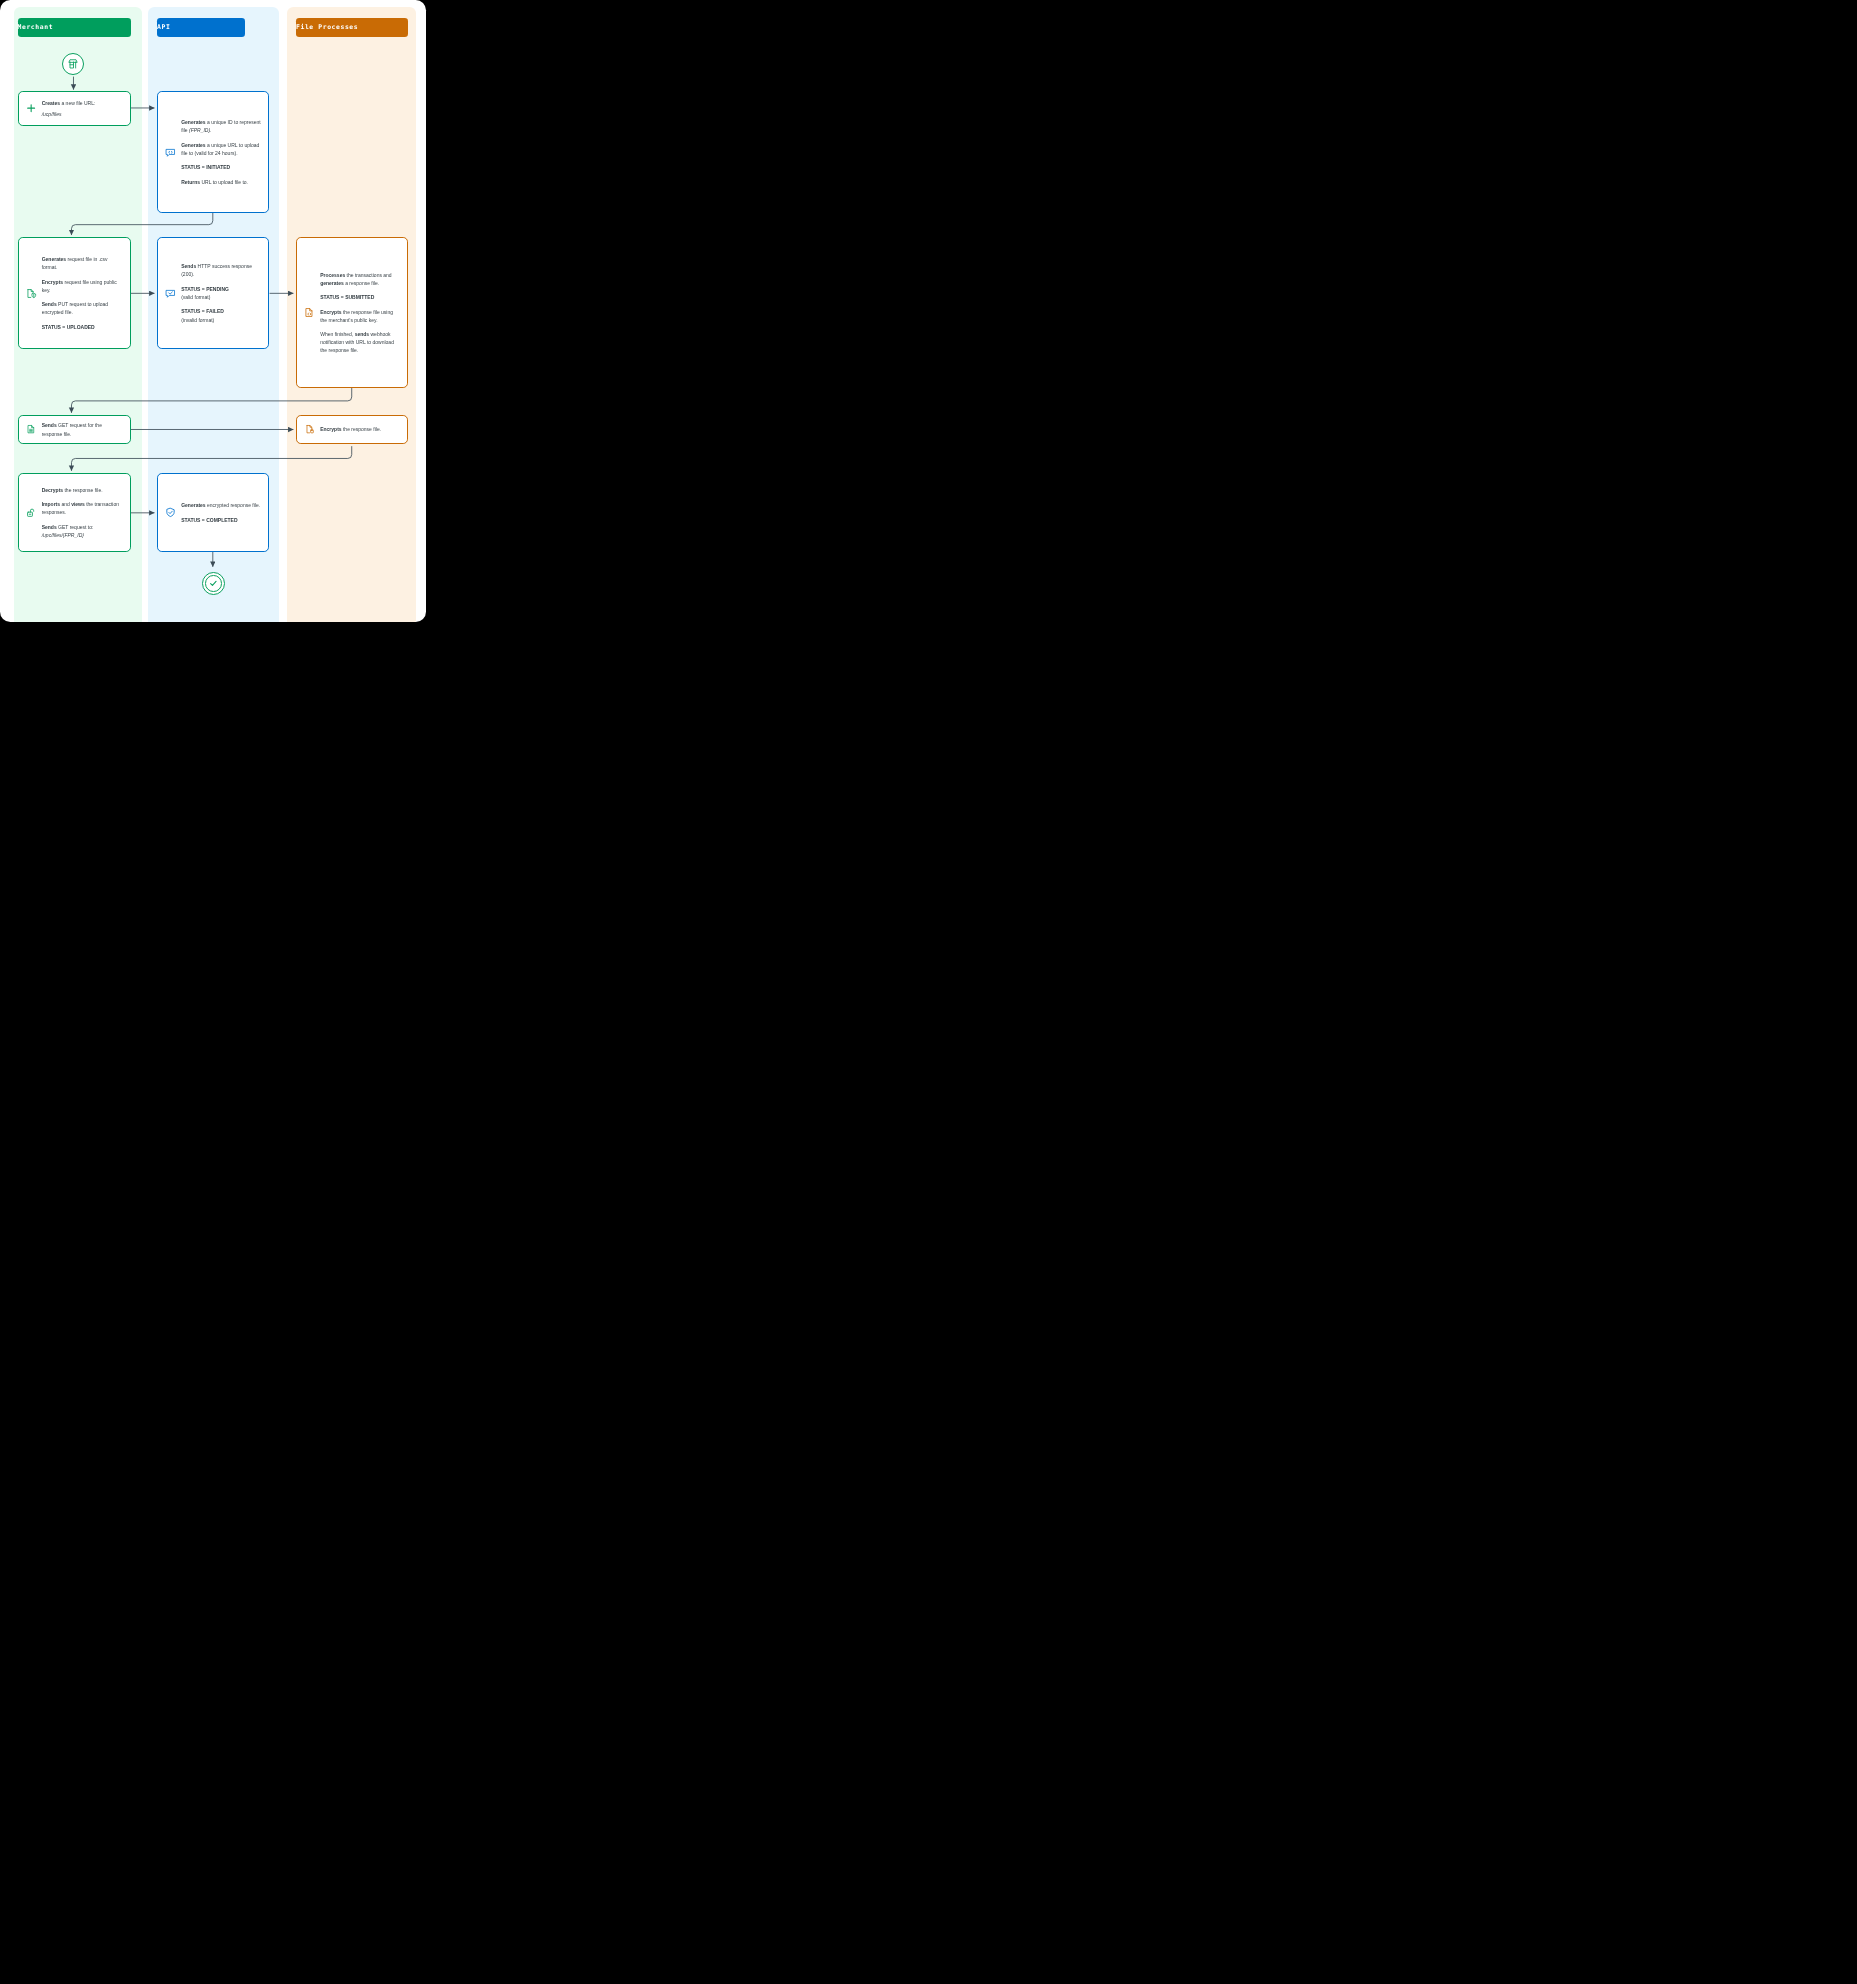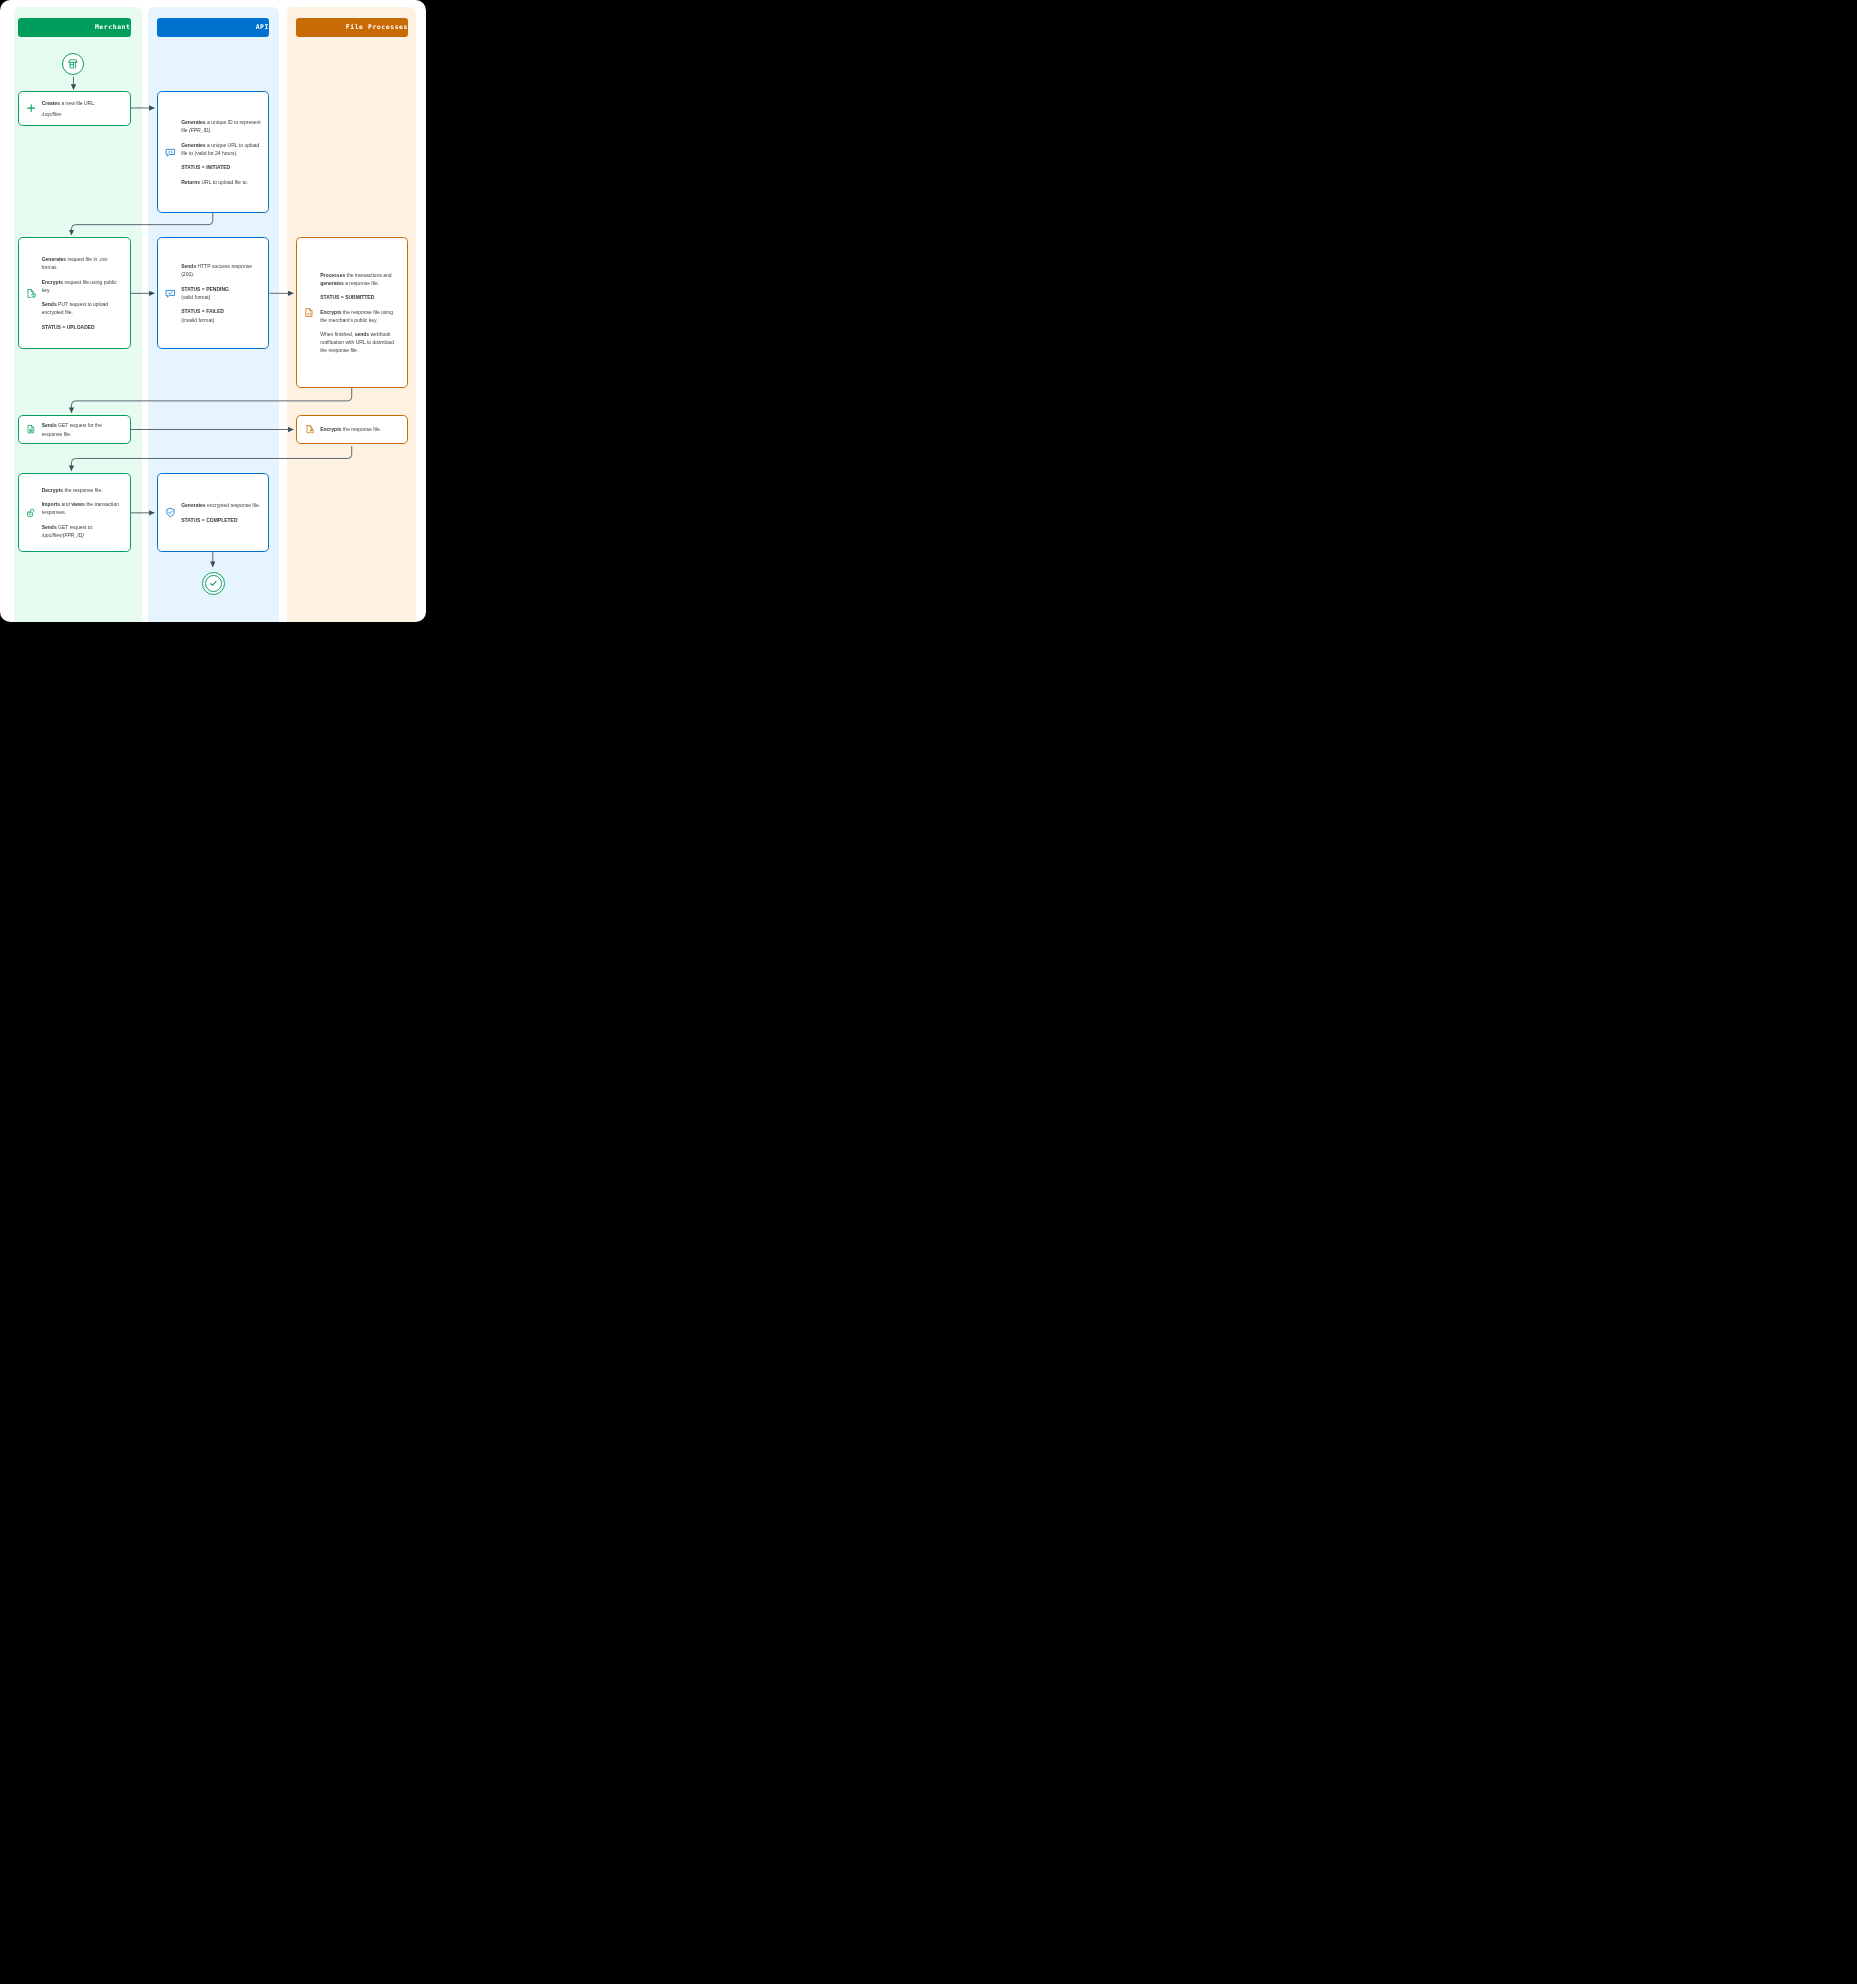--- a/index.html
+++ b/index.html
@@ -16,27 +16,27 @@
 
   
   .lane{position:absolute;top:7.1px;bottom:0;border-radius:6.4px 6.4px 0 0;}
   .lane.merchant{left:14.3px;width:128px;background:#e8fbf0;}
   .lane.api{left:148px;width:131px;background:#e6f5fd;}
   .lane.fileproc{left:287px;width:129px;background:#fdf1e2;}
 
   
   .lane-head{
     position:absolute;top:17.5px;height:19px;border-radius:3.2px;
-    display:flex;align-items:center;justify-content:flex-end;
+    display:flex;align-items:center;justify-content:flex-start;
     color:#ffffff;letter-spacing:0.6px;
     font-family:"DejaVu Sans Mono","Liberation Mono",monospace;
     font-size:6.4px;font-weight:700;
   }
   .lane-head.merchant{left:17.5px;width:113px;background:#009e5d;}
-  .lane-head.api{left:157px;width:112px;background:#0071ce;}
+  .lane-head.api{left:157px;width:88px;background:#0071ce;}
   .lane-head.fileproc{left:296px;width:112px;background:#c96b05;}
 
   
   #wires{position:absolute;left:0;top:0;width:426px;height:622px;pointer-events:none;}
 
   
   .card{
     position:absolute;background:#ffffff;border-radius:4.8px;
     border:0.8px solid #009e5d;
     display:flex;align-items:center;

